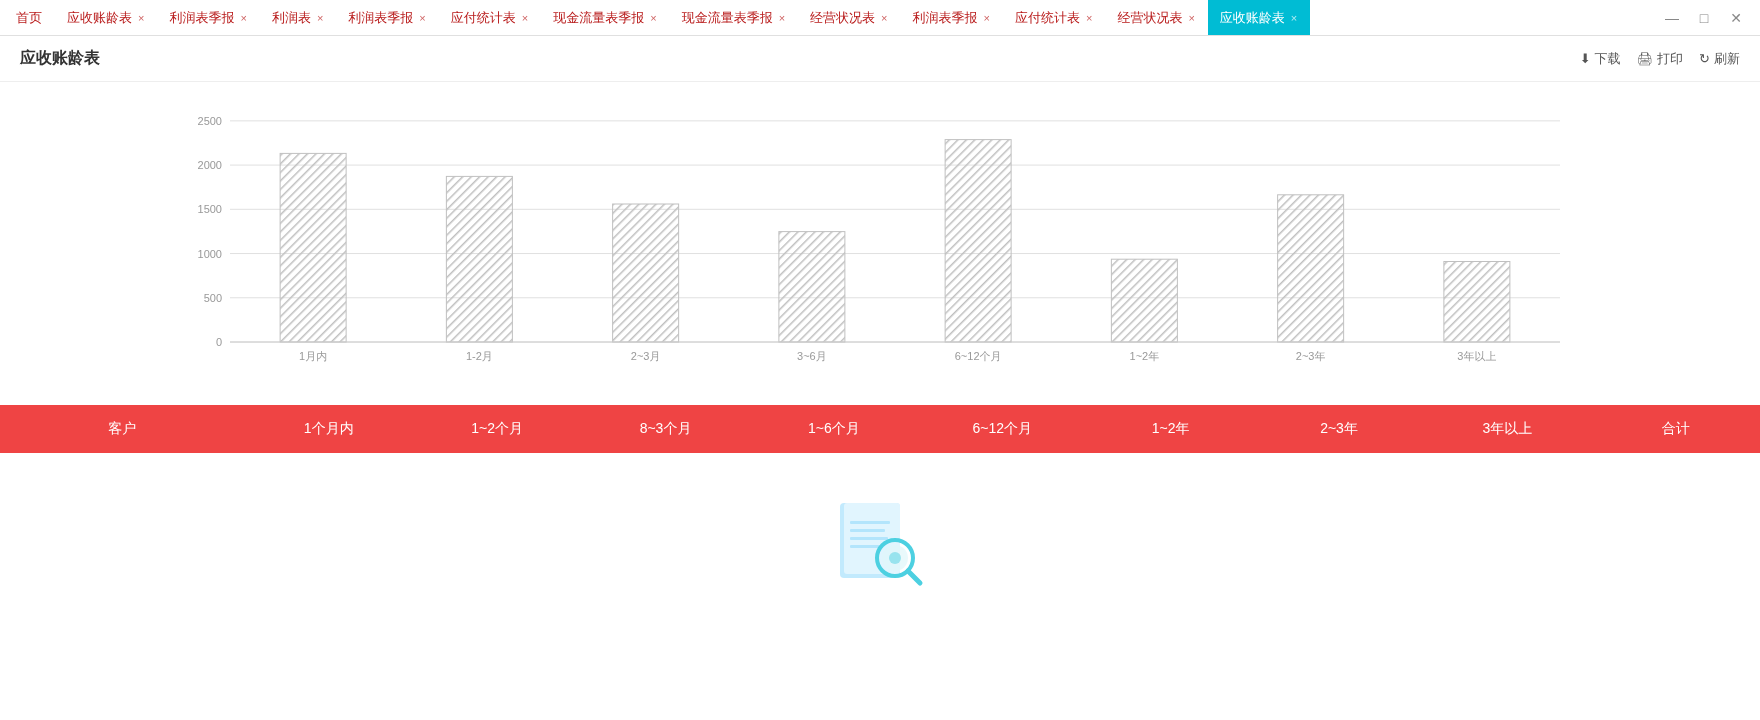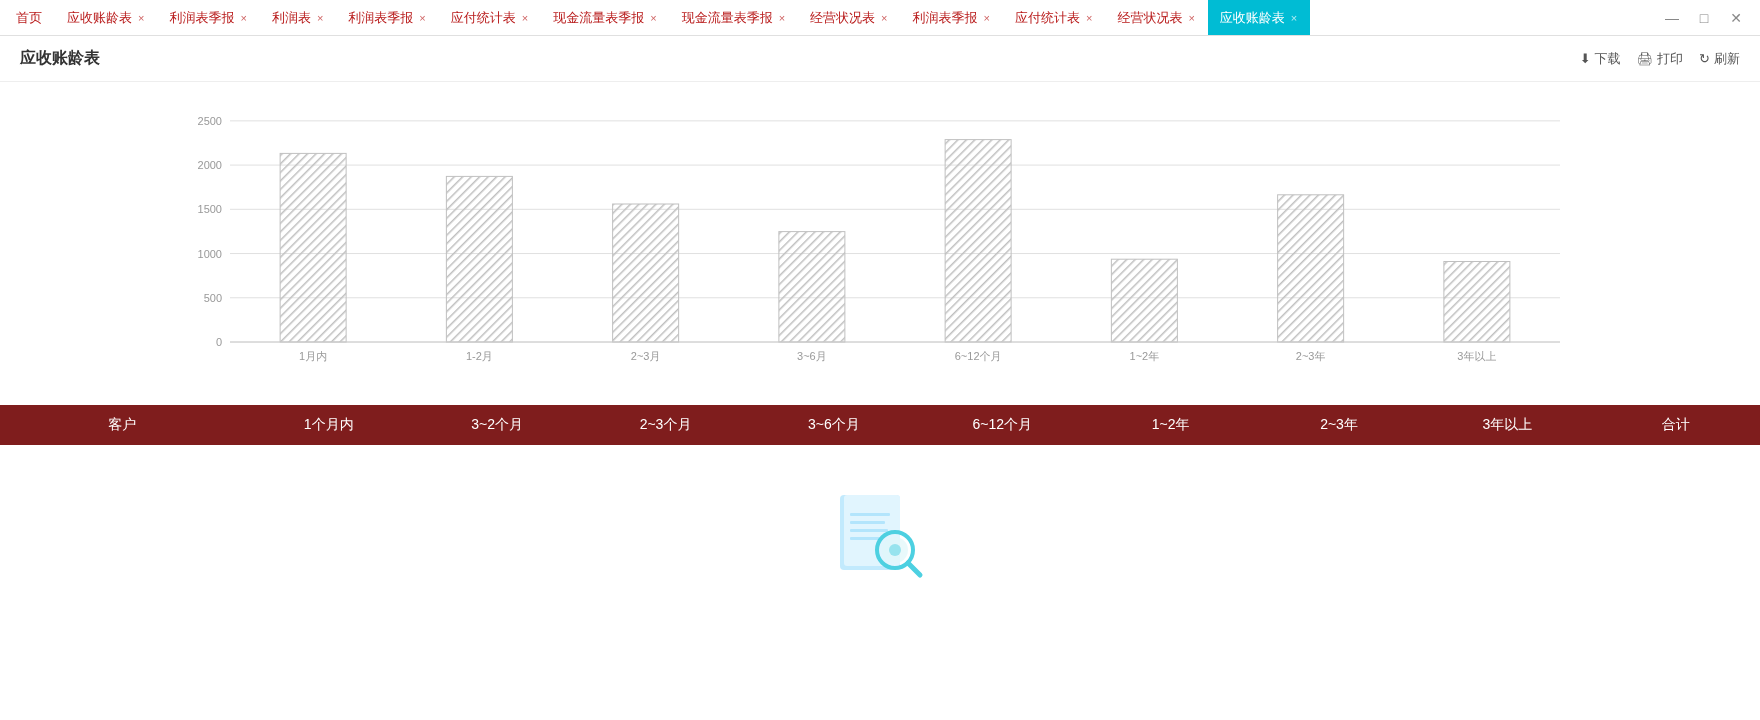--- a/index.html
+++ b/index.html
@@ -102,24 +102,24 @@
 
     
     .chart-area {
       padding: 20px 40px;
       flex-shrink: 0;
     }
 
     
     .table-header {
       display: flex;
-      background: #7f1d1d;
+      background: #ef4444;
       color: #fff;
       font-size: 14px;
-      height: 40px;
+      height: 48px;
       align-items: center;
       flex-shrink: 0;
     }
     .table-header .col {
       flex: 1;
       text-align: center;
       padding: 0 8px;
       font-weight: normal;
     }
     .table-header .col-customer {
@@ -279,23 +279,23 @@
           <rect x="1263.875" y="159.5" width="66" height="80.5" fill="url(#hatch-7)" stroke="#c0c0c0" stroke-width="1"></rect>
           <text x="1296.875" y="258" text-anchor="middle" font-size="11" fill="#999">3年以上</text>
           <line x1="50" x2="1380" y1="240" y2="240" stroke="#ccc" stroke-width="1"></line>
         </g>
     </svg>
   </div>
 
   <div class="table-header" id="table-header-row">
   <div class="col col-customer">客户</div>
       <div class="col">1个月内</div>
-      <div class="col">3~2个月</div>
-      <div class="col">2~3个月</div>
-      <div class="col">3~6个月</div>
+      <div class="col">1~2个月</div>
+      <div class="col">8~3个月</div>
+      <div class="col">1~6个月</div>
       <div class="col">6~12个月</div>
       <div class="col">1~2年</div>
       <div class="col">2~3年</div>
       <div class="col">3年以上</div>
       <div class="col">合计</div>
     </div>
 
   <div class="empty-state">
 
     <svg width="120" height="100" viewBox="0 0 120 100">

